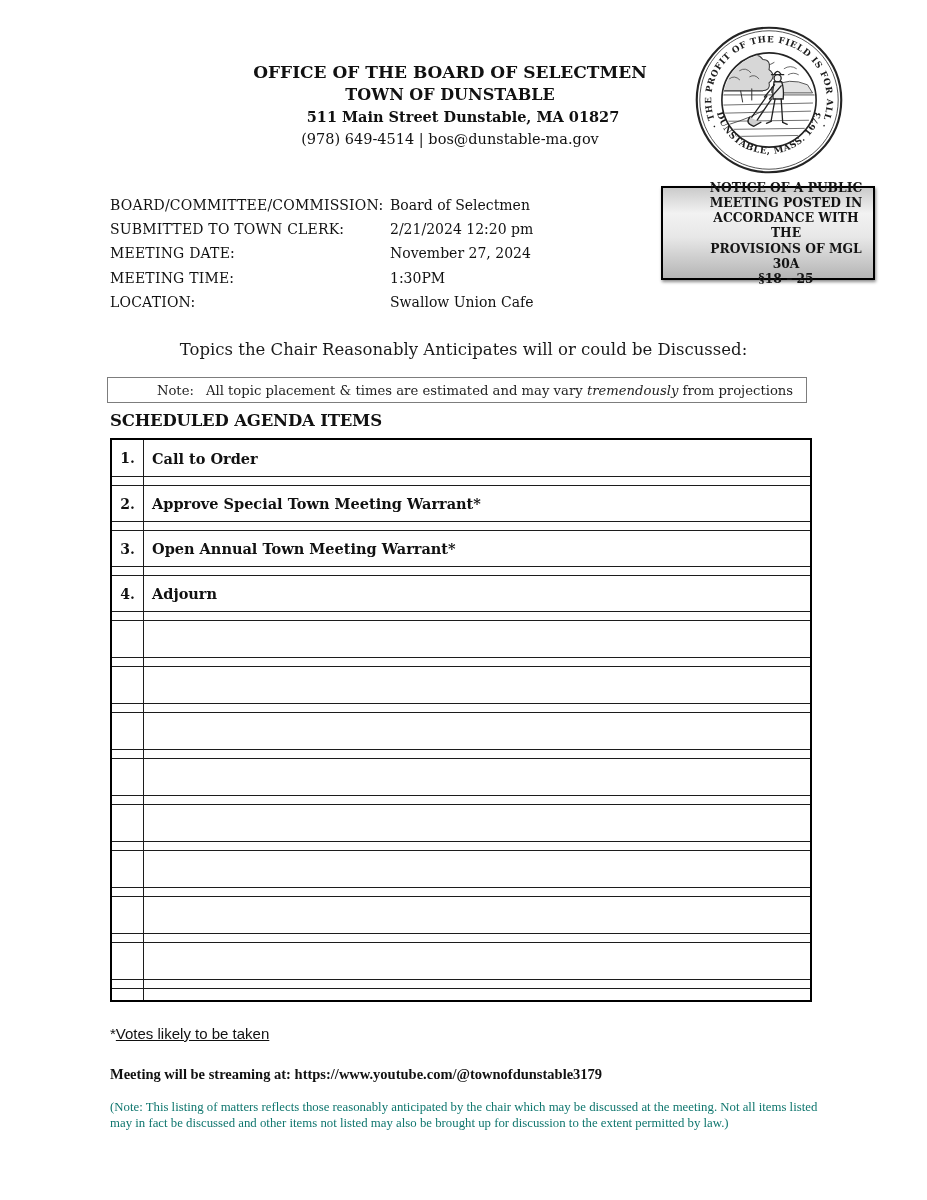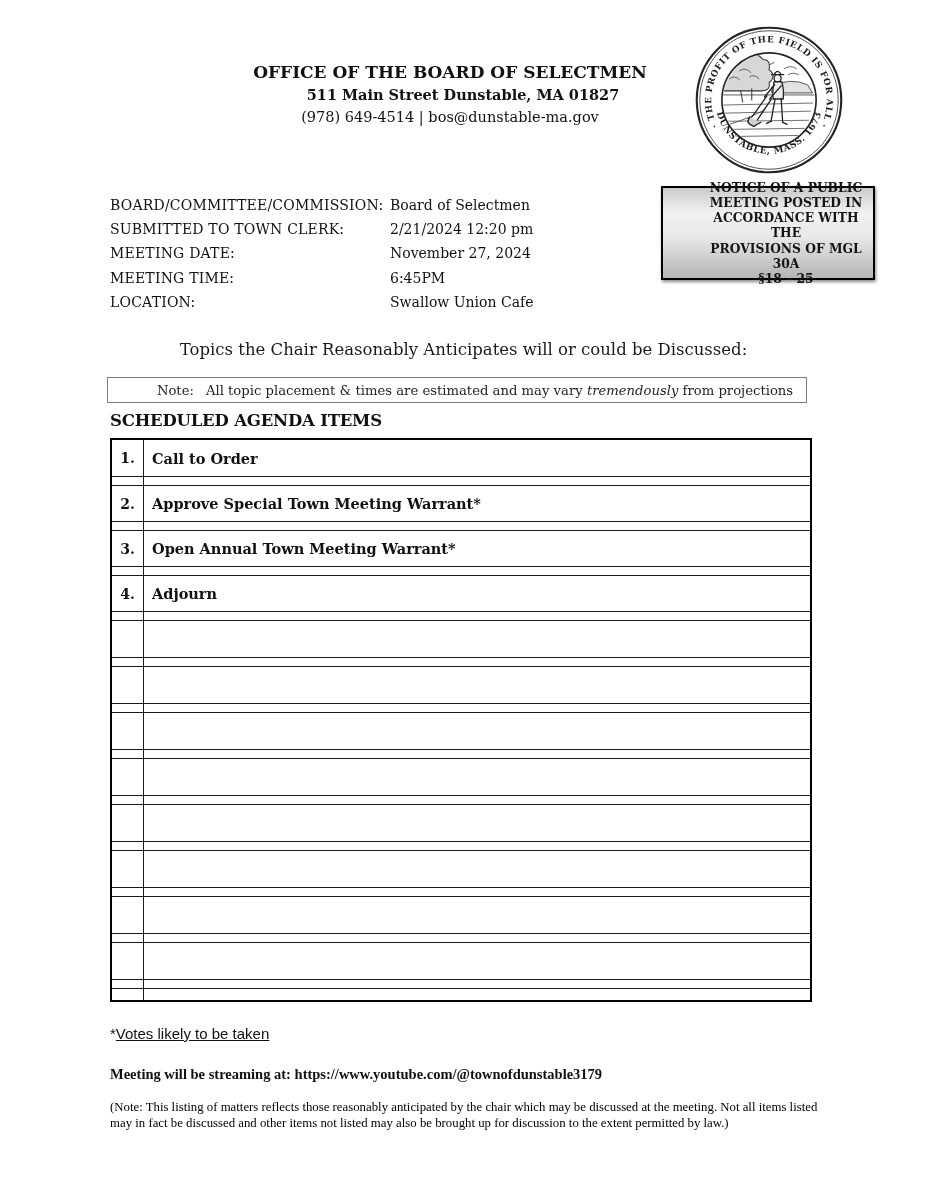--- a/index.html
+++ b/index.html
@@ -79,29 +79,30 @@
     padding-left:8px; font-weight:bold; font-size:14.5px;
   }
 
   
   .votes-note { position:absolute; top:1025px; left:110px;
     font-family:Liberation Sans, sans-serif; font-size:15px; }
   .votes-underline { text-decoration:underline; }
   .streaming-note { position:absolute; top:1066px; left:110px;
     font-family:"Liberation Serif", serif; font-size:14.5px; font-weight:bold; }
   .disclaimer-note { position:absolute; top:1100px; left:110px; width:708px;
-    font-family:"Liberation Serif", serif; font-size:12.8px; line-height:15.6px; color:#000000; }
+    font-family:"Liberation Serif", serif; font-size:12.8px; line-height:15.6px; color:#0f766e; }
 </style>
 </head>
 <body>
 
 <div class="page">
 
   <div class="header-block">
     <div class="hdr1">OFFICE OF THE BOARD OF SELECTMEN</div>
+    <div class="hdr2">TOWN OF DUNSTABLE</div>
     <div class="hdr3">511 Main Street Dunstable, MA 01827</div>
     <div class="hdr4">(978) 649-4514  |  bos@dunstable-ma.gov</div>
   </div>
 
   <svg class="seal" viewBox="0 0 150 150">
     <defs>
       <path id="arcTop" d="M 31.3 111.6 A 57 57 0 1 1 118.7 111.6"></path>
       <path id="arcBot" d="M 23.8 88.7 A 53 53 0 0 0 126.2 88.7"></path>
       <clipPath id="sealClip">
           <circle cx="75" cy="75" r="45.3"></circle>
@@ -152,21 +153,21 @@
       <div class="info-row">
         <div class="info-label">SUBMITTED TO TOWN CLERK:</div>
         <div class="info-value">2/21/2024 12:20 pm</div>
       </div>
       <div class="info-row">
         <div class="info-label">MEETING DATE:</div>
         <div class="info-value">November 27, 2024</div>
       </div>
       <div class="info-row">
         <div class="info-label">MEETING TIME:</div>
-        <div class="info-value">6:45PM</div>
+        <div class="info-value">1:30PM</div>
       </div>
       <div class="info-row">
         <div class="info-label">LOCATION:</div>
         <div class="info-value">Swallow Union Cafe</div>
       </div>
     </div>
 
   <div class="notice-box">
       <div>NOTICE OF A PUBLIC</div>
       <div>MEETING POSTED IN</div>

